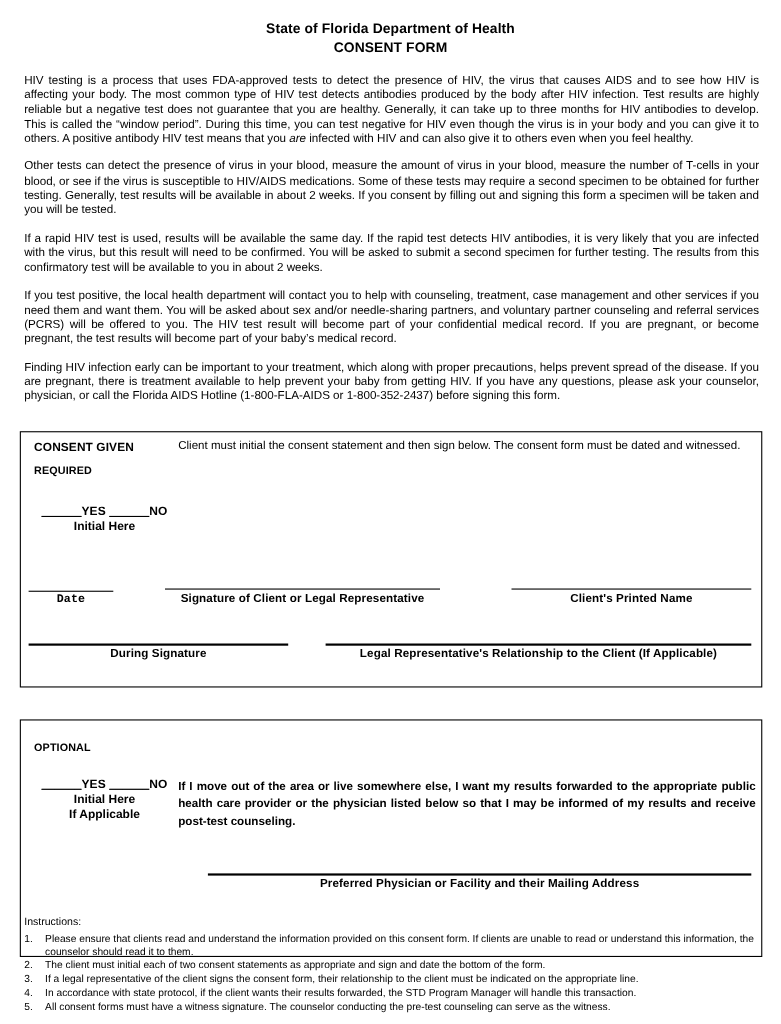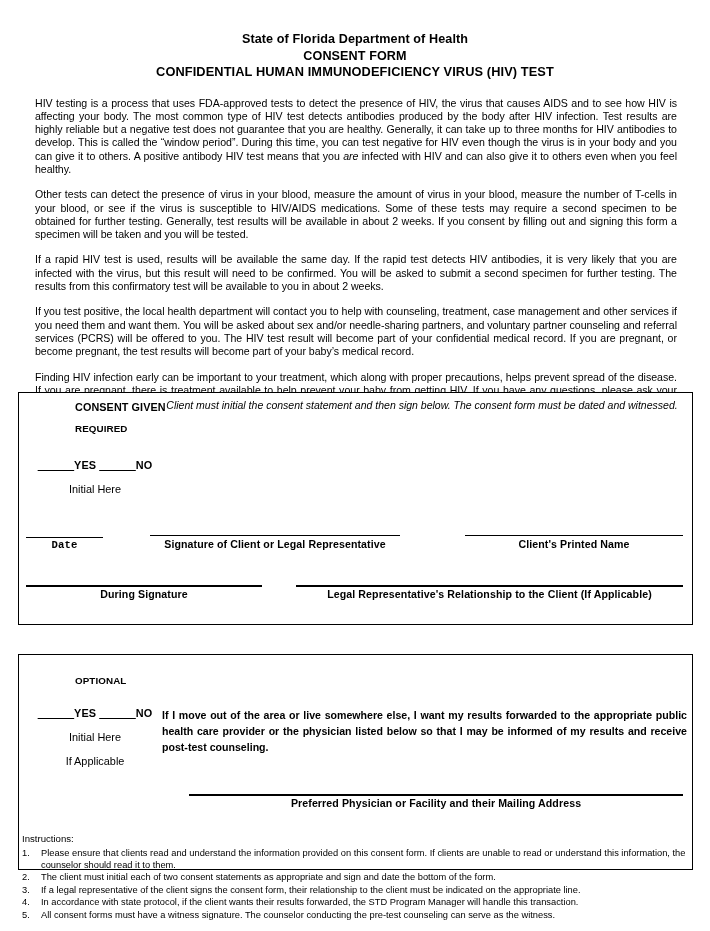--- a/index.html
+++ b/index.html
@@ -13,21 +13,21 @@
     font-family: "Liberation Sans", sans-serif;
     color: #000000;
     position: relative;
     overflow: hidden;
   }
   .page {
     position: relative;
     width: 710px;
     height: 931px;
     box-sizing: border-box;
-    padding: 13px;
+    padding: 0;
   }
 
   
   .header {
     text-align: center;
     padding-top: 18px;
   }
   .header .line {
     font-weight: bold;
     font-size: 12.6px;
@@ -70,47 +70,44 @@
     top: 654px;
     width: 675px;
     height: 216px;
   }
 
   
   .lbl-bold {
     font-weight: bold;
     font-size: 10.8px;
     letter-spacing: 0.1px;
-    margin-left: 44px;
   }
   .abs { position: absolute; }
 
   .consent-given { left: 12px; top: 8px; }
   .required      { left: 12px; top: 30px; font-size: 9.8px; }
 
   .client-note {
     left: 143px; top: 6px; width: 520px;
-    font-style: italic;
     font-size: 10.5px;
     line-height: 13.5px;
-    text-align: center;
   }
 
   .yesno-block { left: 8px; top: 66px; text-align: center; width: 136px; }
   .yesno-row {
     font-weight: bold;
     font-size: 10.9px;
     white-space: nowrap;
     letter-spacing: 0.1px;
   }
   .uline { text-decoration: underline; letter-spacing: 0px; text-align: right; }
   .initial-here {
-    font-weight: normal;
+    font-weight: bold;
     font-size: 10.9px;
-    margin-top: 12px;
+    margin-top: 2px;
   }
 
   .consent-stmt {
     left: 143px; top: 66px; width: 520px;
     font-weight: bold;
     font-size: 10.6px;
     line-height: 16px;
   }
 
   
@@ -162,21 +159,20 @@
   .instr-txt { flex: 1 1 auto; }
 </style>
 </head>
 <body>
 
 <div class="page">
 
   <div class="header">
     <div class="line">State of Florida Department of Health</div>
     <div class="line">CONSENT FORM</div>
-    <div class="line big">CONFIDENTIAL HUMAN IMMUNODEFICIENCY VIRUS (HIV) TEST</div>
   </div>
 
   <div class="body-text">
     <div class="para"><span>HIV testing is a process that uses FDA-approved tests to detect the presence of HIV, the virus that causes AIDS and to see how HIV is affecting your body.  The most common type of HIV test detects antibodies produced by the body after HIV infection.  Test results are highly reliable but a negative test does not guarantee that you are healthy.  Generally, it can take up to three months for HIV antibodies to develop.  This is called the “window period”.  During this time, you can test negative for HIV even though the virus is in your body and you can give it to others.  A positive antibody HIV test means that you </span><em>are</em><span> infected with HIV and can also give it to others even when you feel healthy.</span></div>
     <div class="para">Other tests can detect the presence of virus in your blood, measure the amount of virus in your blood, measure the number of T-cells in your blood, or see if the virus is susceptible to HIV/AIDS medications.  Some of these tests may require a second specimen to be obtained for further testing.  Generally, test results will be available in about 2 weeks.  If you consent by filling out and signing this form a specimen will be taken and you will be tested.</div>
     <div class="para">If a rapid HIV test is used, results will be available the same day.  If the rapid test detects HIV antibodies, it is very likely that you are infected with the virus, but this result will need to be confirmed.  You will be asked to submit a second specimen for further testing.  The results from this confirmatory test will be available to you in about 2 weeks.</div>
     <div class="para">If you test positive, the local health department will contact you to help with counseling, treatment, case management and other services if you need them and want them.  You will be asked about sex and/or needle-sharing partners, and voluntary partner counseling and referral services (PCRS) will be offered to you.  The HIV test result will become part of your confidential medical record.  If you are pregnant, or become pregnant, the test results will become part of your baby’s medical record.</div>
     <div class="para">Finding HIV infection early can be important to your treatment, which along with proper precautions, helps prevent spread of the disease.  If you are pregnant, there is treatment available to help prevent your baby from getting HIV.  If you have any questions, please ask your counselor, physician, or call the Florida AIDS Hotline (1-800-FLA-AIDS or 1-800-352-2437) before signing this form.</div>
   </div>
 

